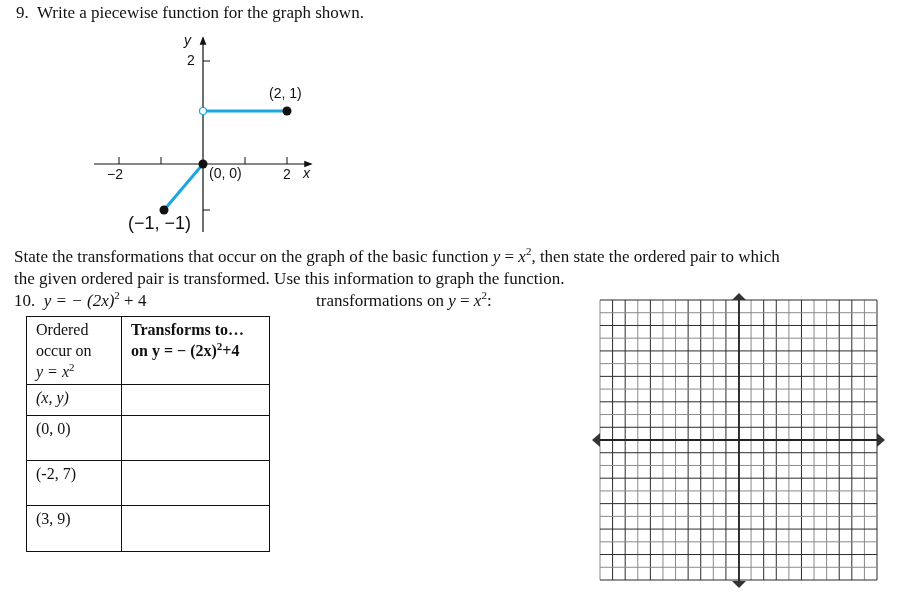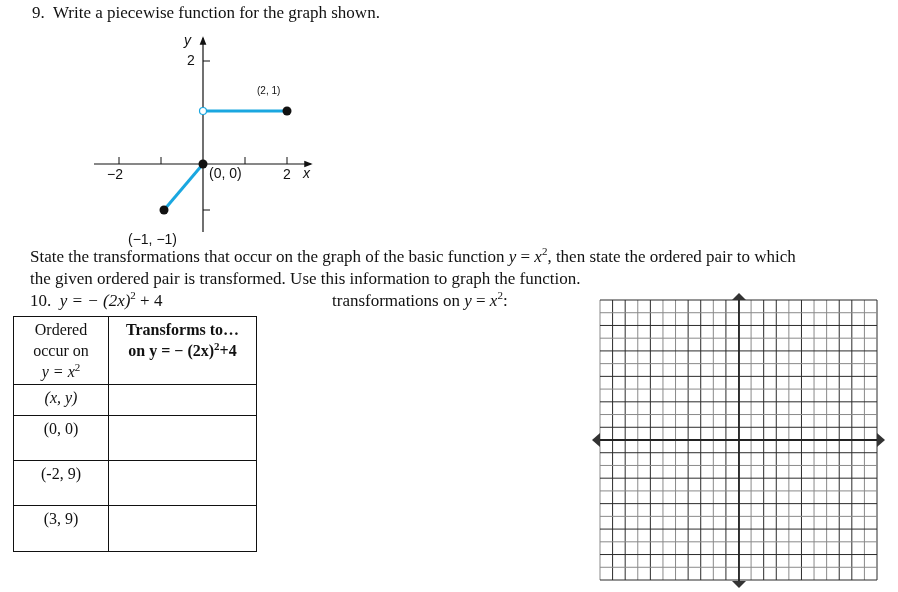--- a/index.html
+++ b/index.html
@@ -1,23 +1,23 @@
 <!DOCTYPE html>
 <html><head>
   <meta charset="utf-8">
   <style>
     html, body { margin: 0; padding: 0; background: #ffffff; }
     body { width: 898px; height: 592px; position: relative; overflow: hidden;
            font-family: "Liberation Serif", serif; color: #111; }
     .abs { position: absolute; }
-    .txt { font-size: 17px; line-height: 20px; white-space: nowrap; margin-left: 16px; }
+    .txt { font-size: 17px; line-height: 20px; white-space: nowrap; }
     .sans { font-family: "Liberation Sans", sans-serif; }
     i.v { font-style: italic; }
     sup { font-size: 11px; line-height: 0; }
-    table.tt { position: absolute; left: 13px; top: 316px; border-collapse: collapse; text-align: center; }
+    table.tt { position: absolute; left: 26px; top: 316px; border-collapse: collapse; }
     table.tt td { border: 1.5px solid #111; vertical-align: top; padding: 2px 9px 0 9px;
                   font-size: 16px; line-height: 21px; font-family: "Liberation Serif", serif; }
     table.tt td.c1 { width: 76px; }
     table.tt td.c2 { width: 129px; font-weight: bold; }
   </style>
 </head>
 <body>
 
 <div class="abs txt" style="left:16px; top:3px;">
   <span>9.</span>&nbsp;
@@ -50,23 +50,23 @@
   <circle cx="287" cy="111" r="4.5" fill="#111"></circle>
   <circle cx="203" cy="164" r="4.5" fill="#111"></circle>
   <circle cx="164" cy="210" r="4.5" fill="#111"></circle>
 </svg>
 
 <div class="abs sans" style="font-size:14px; font-style:italic; left:184px; top:32px;">y</div>
 <div class="abs sans" style="font-size:14px; font-style:italic; left:303px; top:165px;">x</div>
 <div class="abs sans" style="font-size:14px; left:187px; top:52px;">2</div>
 <div class="abs sans" style="font-size:14px; left:107px; top:166px;">−2</div>
 <div class="abs sans" style="font-size:14px; left:283px; top:166px;">2</div>
-<div class="abs sans" style="font-size:10px; left:257px; top:85px;">(2, 1)</div>
+<div class="abs sans" style="font-size:14px; left:269px; top:85px;">(2, 1)</div>
 <div class="abs sans" style="font-size:14px; left:209px; top:165px;">(0, 0)</div>
-<div class="abs sans" style="font-size:14px; left:128px; top:213px;margin-top:18px;">(−1, −1)</div>
+<div class="abs sans" style="font-size:18px; left:128px; top:213px;">(−1, −1)</div>
 
 <div class="abs txt" style="left:14px; top:247px;">
   <span>State the transformations that occur on the graph of the basic function </span><i class="v">y</i><span> = </span><i class="v">x</i><sup>2</sup><span>, then state the ordered pair to which</span>
 </div>
 <div class="abs txt" style="left:14px; top:269px;">the given ordered pair is transformed.  Use this information to graph the function.</div>
 
 <div class="abs txt" style="left:14px; top:291px;">
   <span>10.</span>&nbsp; <i class="v">y = − (2x)</i><sup>2</sup><span> + 4</span>
 </div>
 <div class="abs txt" style="left:316px; top:291px;">
@@ -88,21 +88,21 @@
   </tr>
   <tr style="height:31px;">
     <td class="c1"><i>(x, y)</i></td>
     <td class="c2"></td>
   </tr>
   <tr style="height:45px;">
     <td class="c1">(0, 0)</td>
     <td class="c2"></td>
   </tr>
   <tr style="height:45px;">
-    <td class="c1">(-2, 9)</td>
+    <td class="c1">(-2, 7)</td>
     <td class="c2"></td>
   </tr>
   <tr style="height:46px;">
     <td class="c1">(3, 9)</td>
     <td class="c2"></td>
   </tr>
 </tbody>
   </table>
 
 <svg class="abs" id="grid" style="left:590px; top:290px;" width="300" height="302" viewBox="590 290 300 302">

